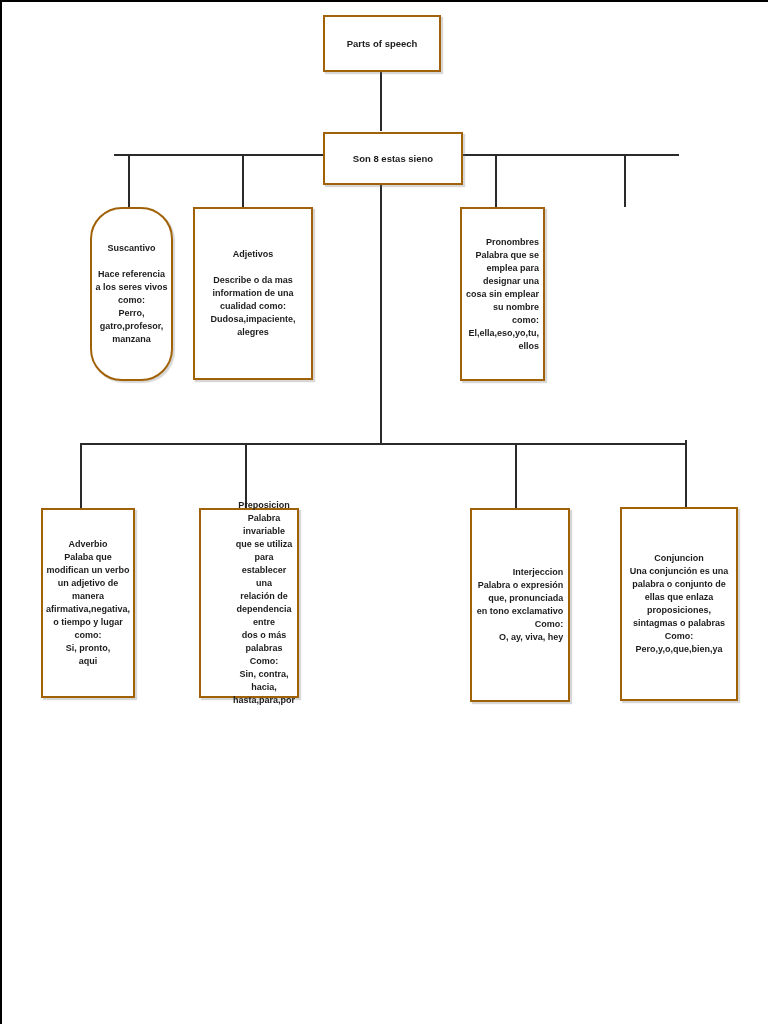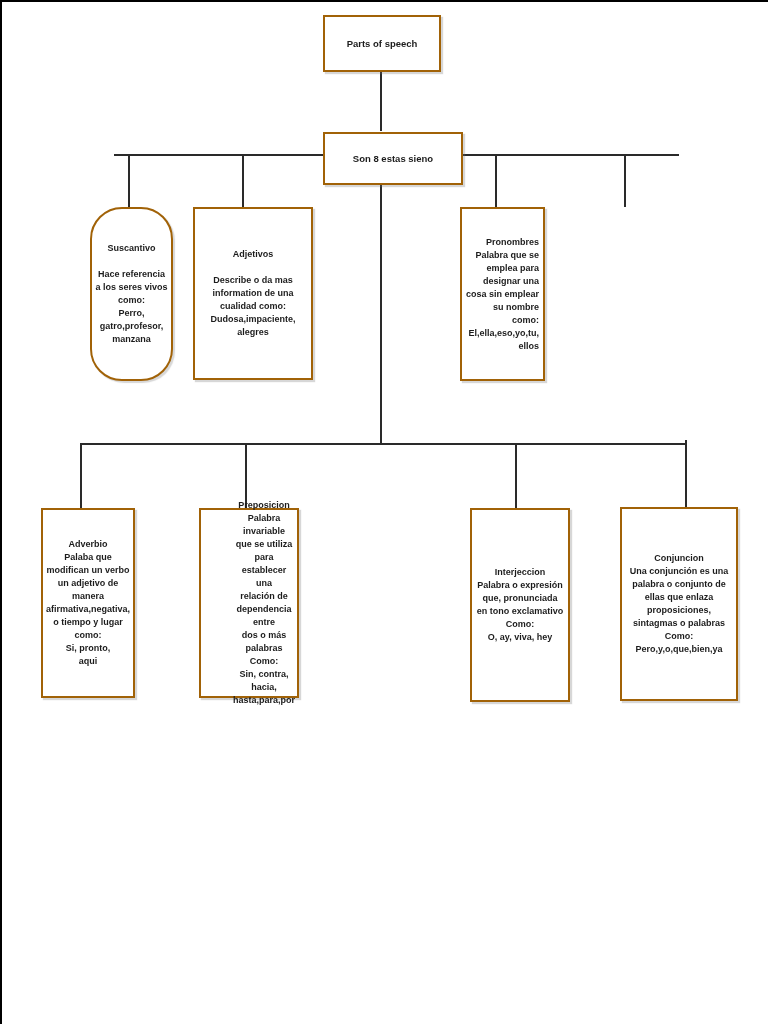--- a/index.html
+++ b/index.html
@@ -116,21 +116,21 @@
 Palabra invariable
 que se utiliza para
 establecer una
 relación de
 dependencia entre
 dos o más palabras
 Como:
 Sin, contra, hacia,
 hasta,para,por</div>
 
-  <div class="box" style="left:470px;top:508px;width:100px;height:194px;">Interjeccion
+  <div class="box" style="left:470px;top:508px;width:100px;height:194px;text-align:right;">Interjeccion
 Palabra o expresión
 que, pronunciada
 en tono exclamativo
 Como:
 O, ay, viva, hey</div>
 
   <div class="box" style="left:620px;top:507px;width:118px;height:194px;">Conjuncion
 Una conjunción es una
 palabra o conjunto de
 ellas que enlaza

